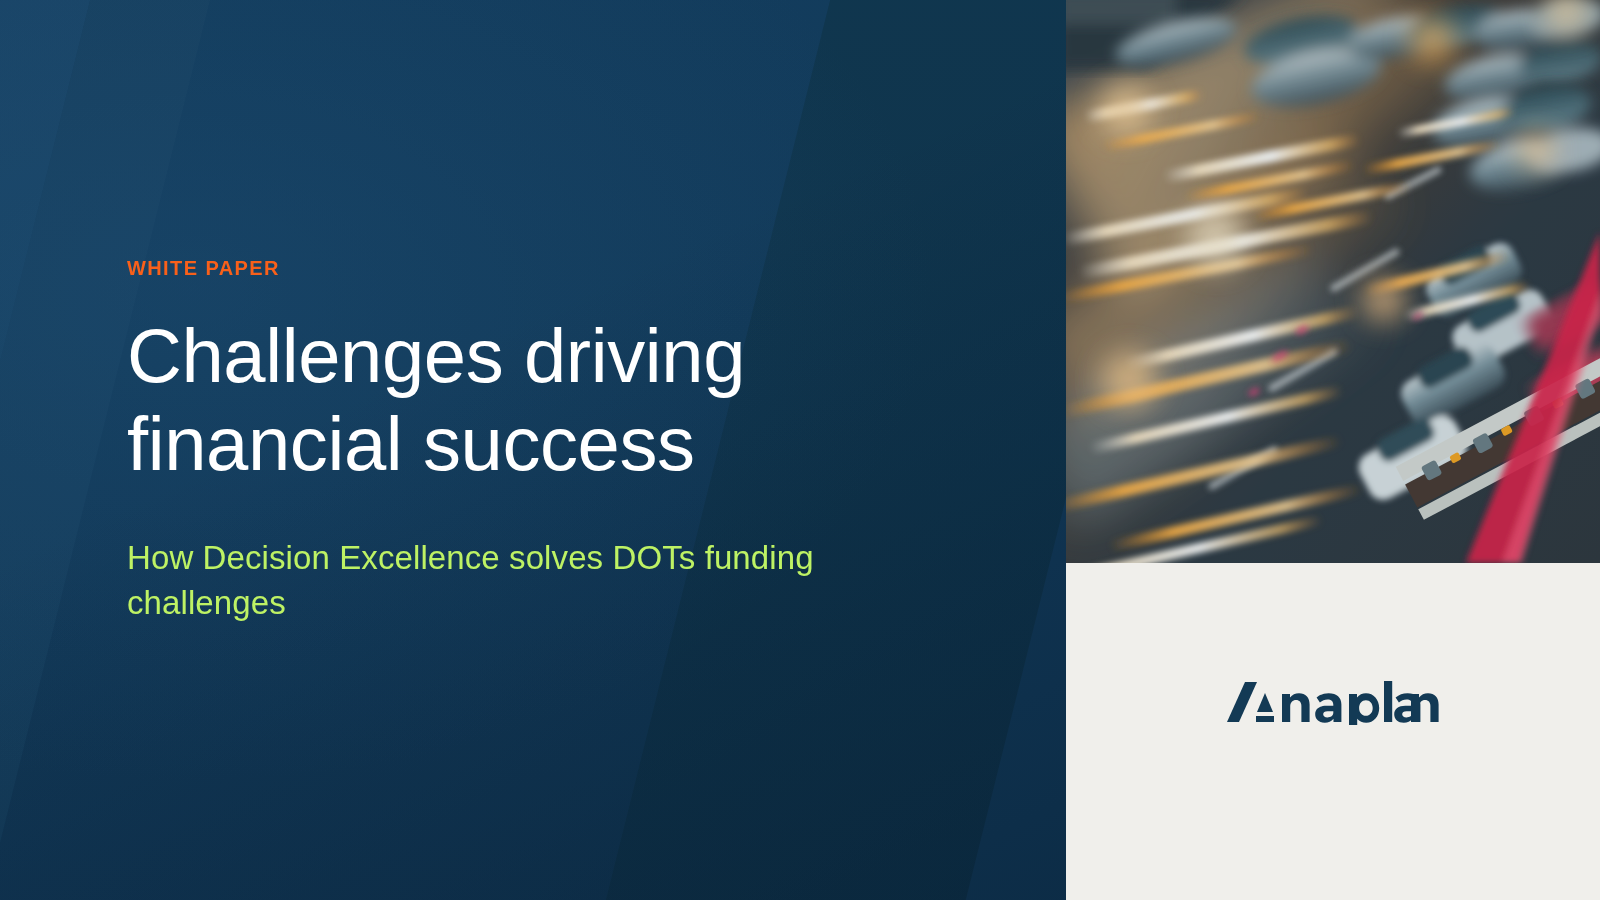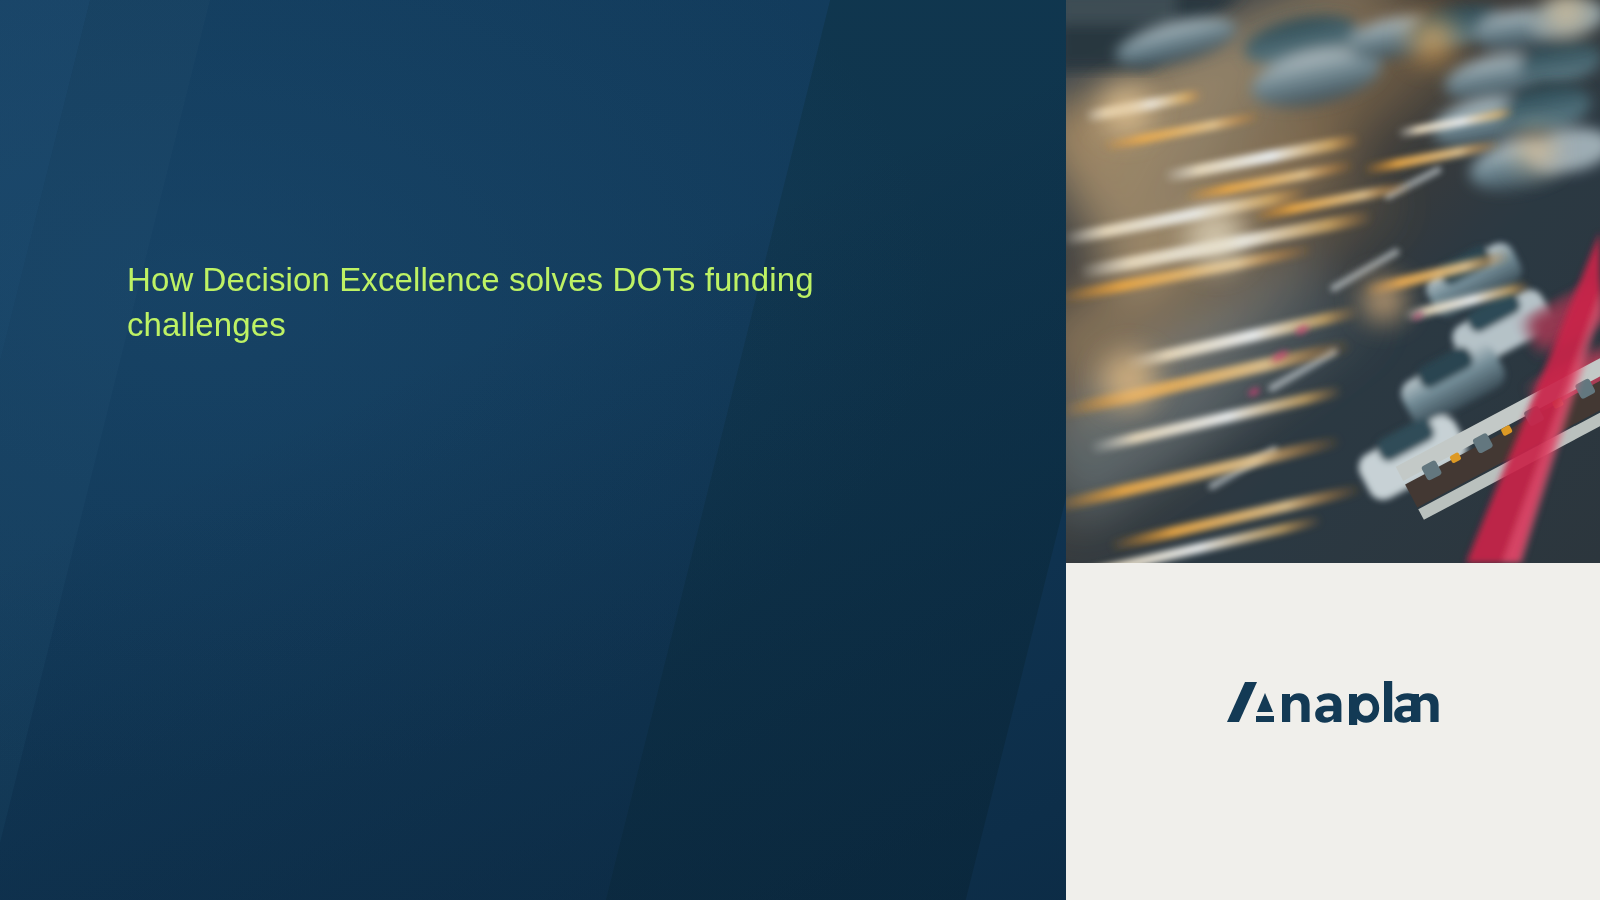--- a/index.html
+++ b/index.html
@@ -146,20 +146,22 @@
   <div class="left-panel">
     <div class="bg-base"></div>
     <div class="band band-a"></div>
     <div class="band band-b"></div>
     <div class="band band-c"></div>
     <div class="band band-d"></div>
     <div class="vignette"></div>
     <div class="vignette2"></div>
 
     <div class="copy">
+      <div class="eyebrow">WHITE PAPER</div>
+      <h1 class="headline">Challenges driving financial success</h1>
       <p class="subhead">How Decision Excellence solves DOTs funding challenges</p>
     </div>
   </div>
 
   <div class="right-col">
 
     <div class="photo">
       <svg viewBox="0 0 534 563" preserveAspectRatio="none" aria-hidden="true">
         <defs>
           <linearGradient id="road" x1="0" y1="0" x2="1" y2="1">

